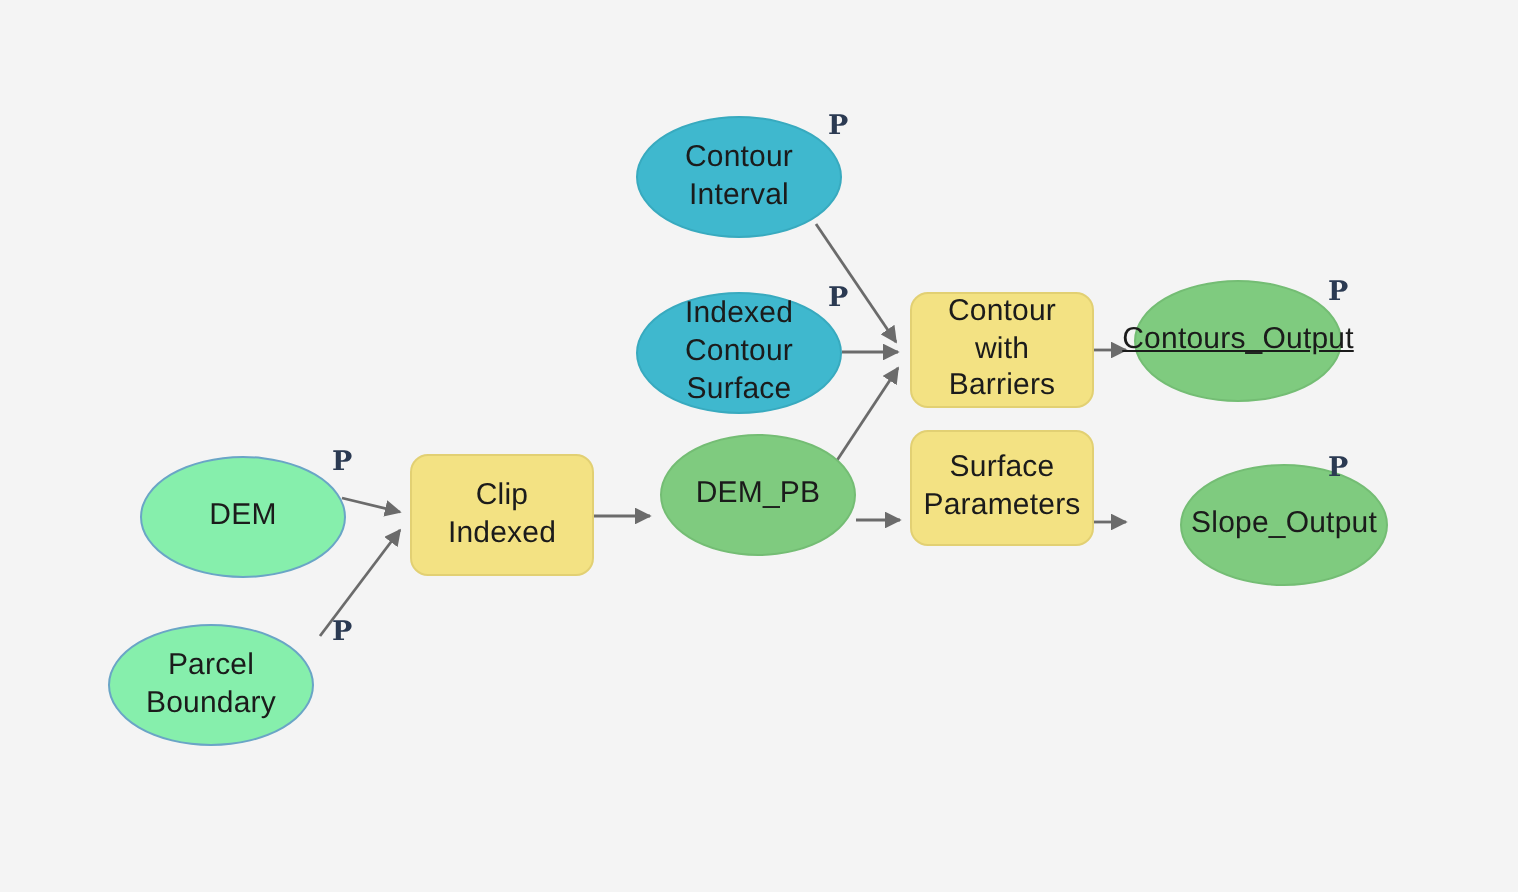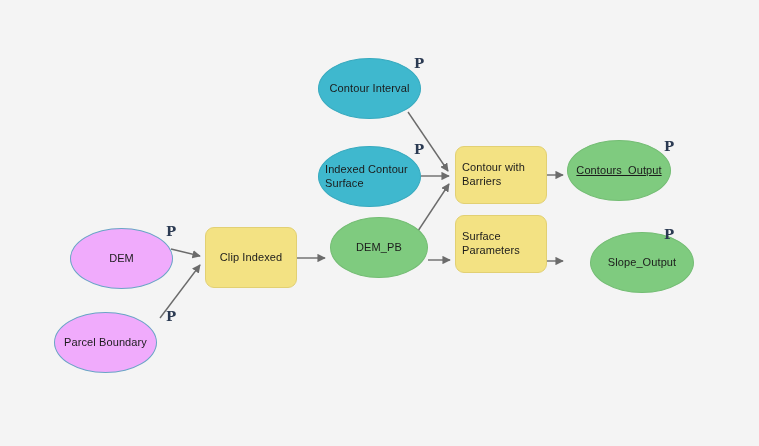--- a/index.html
+++ b/index.html
@@ -21,36 +21,36 @@
     width: 759px;
     height: 446px;
     pointer-events: none;
   }
   .node {
     position: absolute;
     box-sizing: border-box;
     display: flex;
     align-items: center;
     justify-content: center;
-    text-align: left;
+    text-align: center;
     color: #1b1b1b;
-    font-size: 11px;
+    font-size: 15px;
     line-height: 1.25;
     letter-spacing: 0.1px;
     padding: 2px 6px;
   }
   .ellipse {
     border-radius: 50%;
   }
   .ellipse.param {
     background: #3fb8ce;
     border: 1px solid #38aabf;
   }
   .ellipse.input {
-    background: #f0abfc;
+    background: #86efac;
     border: 1px solid #6aa5c6;
   }
   .ellipse.output {
     background: #7fcb7f;
     border: 1px solid #74bd74;
   }
   .tool {
     background: #f3e283;
     border: 1px solid #e2d073;
     border-radius: 9px;

